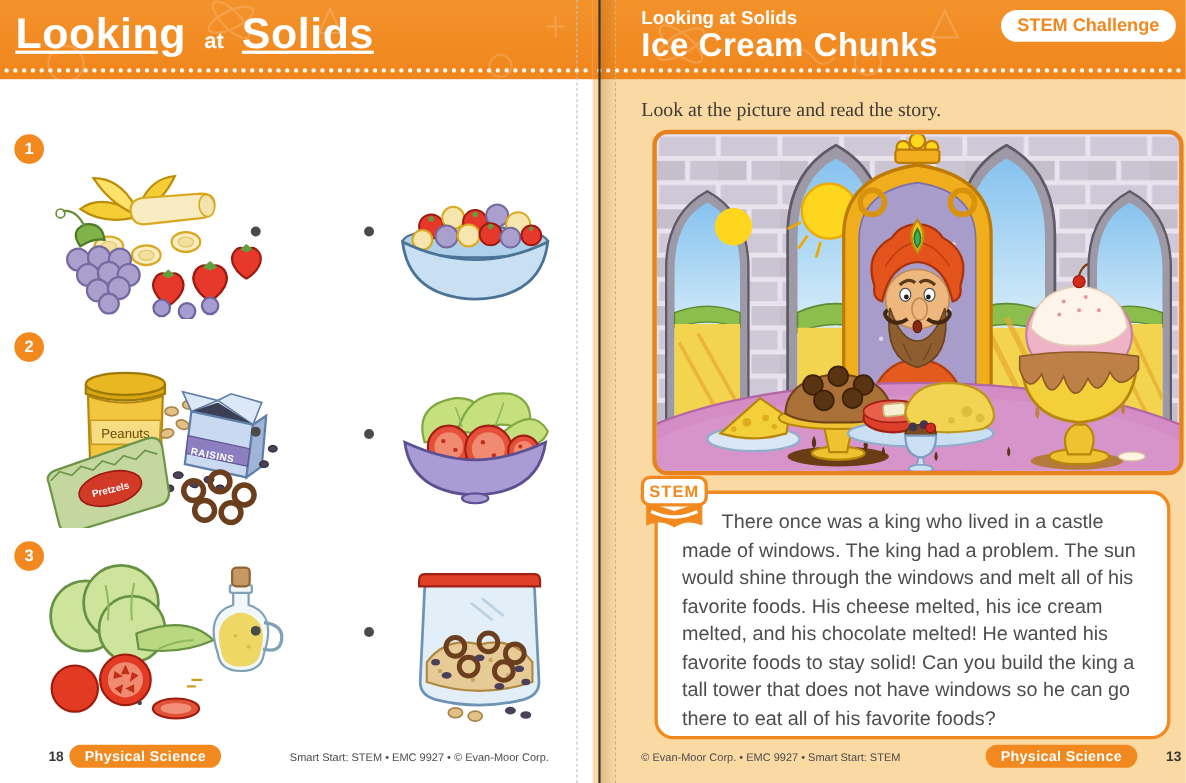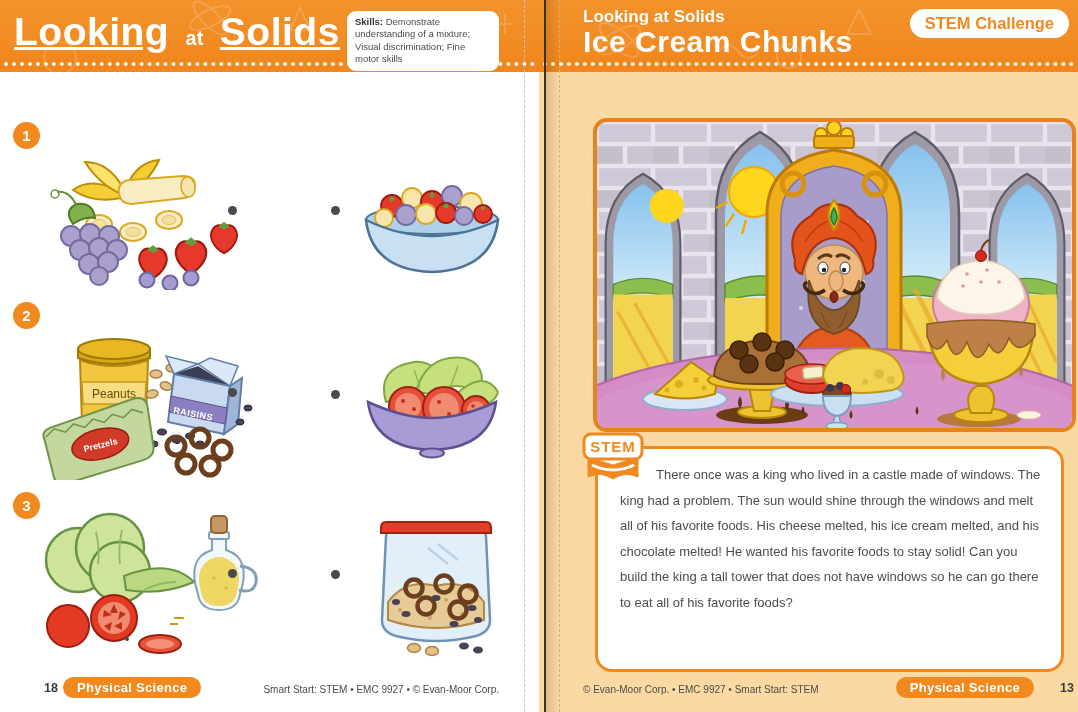--- a/index.html
+++ b/index.html
@@ -29,21 +29,21 @@
   .num-badge{position:absolute;left:13px;width:27px;height:27px;border-radius:50%;background:#F1891E;color:#fff;font-weight:bold;font-size:15px;display:flex;align-items:center;justify-content:center;}
   .dot{position:absolute;width:9px;height:9px;border-radius:50%;background:#4A4A4A;}
   .illo{position:absolute;}
   .pill{position:absolute;background:#F1891E;color:#fff;font-weight:bold;font-size:13px;padding:3px 14px;border-radius:13px;letter-spacing:.3px;}
   .pagenum{position:absolute;font-weight:bold;font-size:12.5px;color:#3A3A3A;}
   .credit{position:absolute;font-size:10px;color:#4A4A4A;}
 
   
   .picture-frame{position:absolute;left:54px;top:118px;width:475px;height:306px;border:4px solid #E8821E;border-radius:14px;overflow:hidden;background:#CDCAD4;}
   .story-box{position:absolute;left:56px;top:446px;width:469px;height:226px;background:#fff;border:3.5px solid #F1891E;border-radius:17px;box-sizing:border-box;}
-  .story-box p{margin:0;padding:13px 16px 0 22px;font-size:13px;line-height:25.5px;color:#4D4D4D;text-indent:36px;}
+  .story-box p{margin:0;padding:13px 16px 0 22px;font-size:18px;line-height:25.5px;color:#4D4D4D;text-indent:36px;}
   .stem-icon{position:absolute;left:43px;top:431px;width:70px;height:56px;}
 
   
   .perf-left{position:absolute;left:524px;top:0;height:712px;border-left:1.5px dashed #C4C4C4;}
   .gutter{position:absolute;left:544px;top:0;height:712px;width:2px;background:#38322c;}
   .perf-right{position:absolute;left:559px;top:0;height:712px;border-left:1.5px dashed #D9AE6E;}
   .gutter-shade{position:absolute;left:546px;top:0;height:712px;width:14px;background:linear-gradient(90deg,rgba(90,60,20,.18),rgba(90,60,20,0));}
 </style>
 </head>
 <body>
@@ -60,21 +60,20 @@
           <path d="M300,8 l10,22 h-20 z"></path>
             <circle cx="455" cy="60" r="10"></circle>
             <path d="M505,14 v20 m-8,-10 h16"></path>
         </g>
       </svg>
       <div class="title-left">
         <span class="big">Looking</span>
         <span class="small">at</span>
         <span class="big">Solids</span>
       </div>
-      <div class="skills-box"><b>Skills:</b><span> Demonstrate understanding of a mixture; Visual discrimination; Fine motor skills</span></div>
     </div>
 
 
     <div class="num-badge" style="top:122px">1</div>
     <svg class="illo" style="left:33px;top:132px" width="225" height="158" viewBox="0 0 225 158">
 
       <path d="M88,60 Q58,44 40,58 Q60,72 88,66 Z" fill="#F5CE35" stroke="#BB8E08" stroke-width="2"></path>
       <path d="M90,56 Q76,30 52,30 Q66,52 88,62 Z" fill="#FCE26A" stroke="#BB8E08" stroke-width="2"></path>
       <path d="M94,54 Q104,30 126,28 Q116,50 96,60 Z" fill="#F5CE35" stroke="#BB8E08" stroke-width="2"></path>
       <path d="M86,62 Q84,50 96,48 L150,44 Q162,44 162,54 Q162,64 152,66 L98,72 Q88,72 86,62 Z" fill="#F8ECC2" stroke="#D9A81E" stroke-width="2"></path>
@@ -320,20 +319,21 @@
             <path d="M320,10 l12,24 h-24 z"></path>
             <path d="M180,52 q8,-14 20,0 q8,12 20,0"></path>
             <circle cx="510" cy="20" r="9"></circle>
         </g>
       </svg>
       <div class="kicker">Looking at Solids</div>
       <div class="title-right">Ice Cream Chunks</div>
       <div class="stem-badge">STEM Challenge</div>
     </div>
 
+    <div class="instruction instr-r">Look at the picture and read the story.</div>
 
     <div class="picture-frame">
       <svg width="475" height="306" viewBox="0 0 475 306">
         <defs>
           <linearGradient id="sky" x1="0" y1="0" x2="0" y2="1">
             <stop offset="0" stop-color="#86C2EE"></stop>
               <stop offset="0.6" stop-color="#D8EEFA"></stop>
           </linearGradient>
           <pattern id="brick" width="56" height="44" patternUnits="userSpaceOnUse">
             <rect width="56" height="44" fill="#C9C2CE"></rect>

